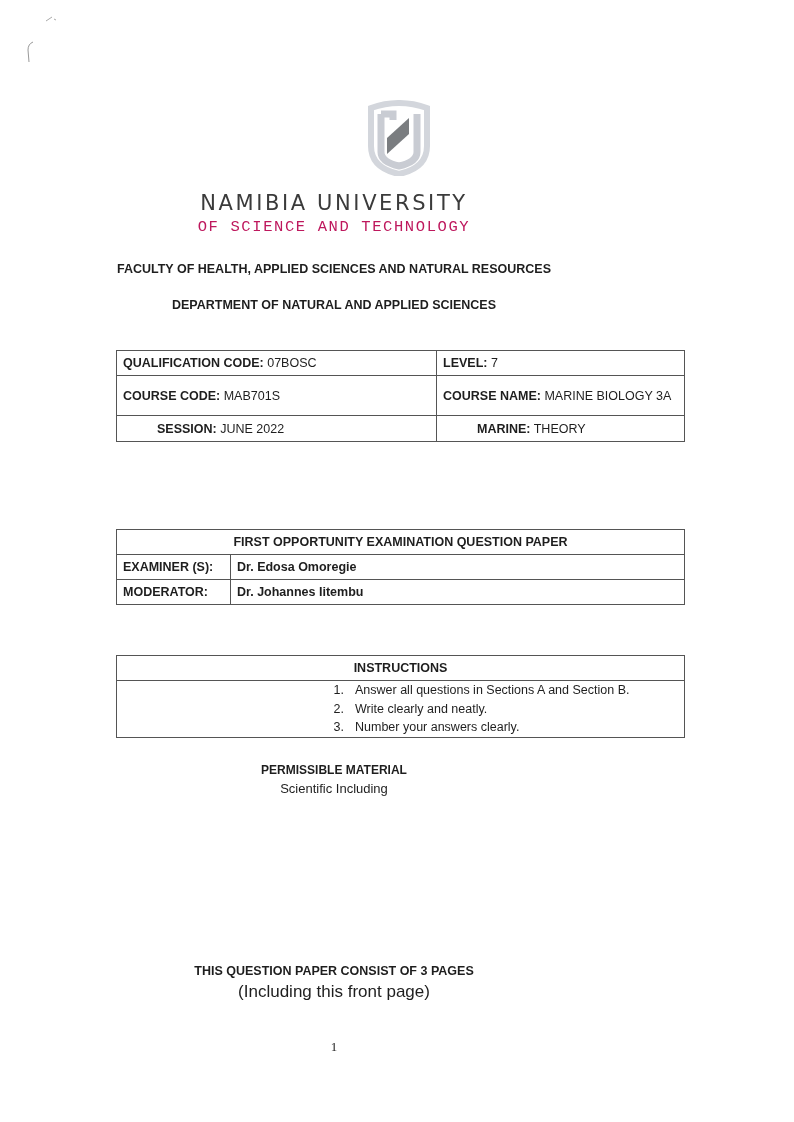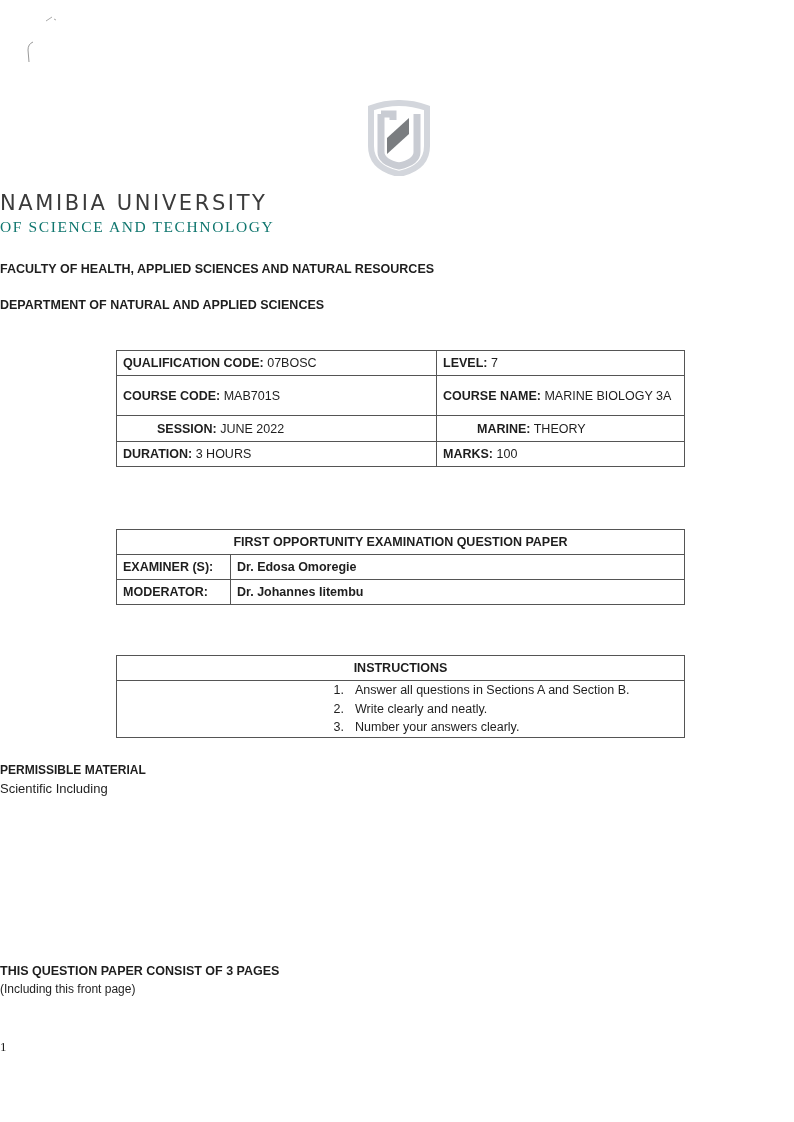--- a/index.html
+++ b/index.html
@@ -2,31 +2,31 @@
 <html><head>
 <meta charset="utf-8">
 <style>
   html, body { margin: 0; padding: 0; background: #ffffff; }
   body {
     width: 794px; height: 1122px; position: relative; overflow: hidden;
     font-family: "Liberation Sans", "DejaVu Sans", sans-serif;
     color: #1e1e1e;
   }
   .abs { position: absolute; }
-  .center { left: 0; width: 668px; text-align: left; }
+  .center { left: 0; width: 668px; text-align: center; }
   .scan-mark { position: absolute; }
 
   .logo { left: 365px; top: 100px; width: 68px; height: 76px; }
   .uni-line1 {
     top: 191px; font-size: 21px; letter-spacing: 2.6px; color: #3b3b3b;
     font-family: "DejaVu Sans", sans-serif; font-weight: normal;
   }
   .uni-line2 {
-    top: 218px; font-size: 15.5px; letter-spacing: 1.6px; color: #0f766e;
-    font-family: Liberation Serif, serif;
+    top: 218px; font-size: 15.5px; letter-spacing: 1.6px; color: #be185d;
+    font-family: Liberation Mono, monospace;
   }
   .faculty { top: 262px; font-size: 12.5px; font-weight: bold; }
   .department { top: 298px; font-size: 12.5px; font-weight: bold; }
 
   table.grid {
     position: absolute; border-collapse: collapse; font-size: 12.5px;
   }
   table.grid td {
     border: 1px solid #555; padding: 0 6px; vertical-align: middle;
   }
@@ -49,21 +49,21 @@
   .t3 .body td { height: 55px; padding: 0; }
   .instr-list { margin: 0 0 0 200px; padding: 0; list-style: none; line-height: 18.5px; }
   .instr-list li { display: flex; }
   .instr-list .num { width: 27px; text-align: right; padding-right: 11px; }
 
   b.lbl { font-weight: bold; }
 
   .perm-title { top: 763px; font-size: 12px; font-weight: bold; }
   .perm-item { top: 781px; font-size: 13px; }
   .pages-title { top: 964px; font-size: 12.5px; font-weight: bold; }
-  .pages-sub { top: 982px; font-size: 12px; }
+  .pages-sub { top: 982px; font-size: 17px; }
   .page-num { top: 1039px; font-size: 13px; font-family: "Liberation Serif", serif; }
 </style>
 </head>
 <body>
 
 <svg class="scan-mark" style="left:44px;top:14px" width="16" height="10">
     <path d="M2 7 L8 3 M10 5 L12 6" stroke="#aaa" stroke-width="1" fill="none"></path>
   </svg>
 <svg class="scan-mark" style="left:24px;top:40px" width="12" height="24">
     <path d="M9 2 Q4 4 4 10 L5 22" stroke="#999" stroke-width="1" fill="none"></path>
@@ -88,24 +88,20 @@
     <td class="c0"><b class="lbl">QUALIFICATION CODE:</b><span> 07BOSC</span></td>
     <td><b class="lbl">LEVEL:</b><span> 7</span></td>
   </tr>
   <tr class="r2">
     <td class="c0"><b class="lbl">COURSE CODE:</b><span> MAB701S</span></td>
     <td><b class="lbl">COURSE NAME:</b><span> MARINE BIOLOGY 3A</span></td>
   </tr>
   <tr class="r3">
     <td class="c0"><b class="lbl">SESSION:</b><span> JUNE 2022</span></td>
     <td><b class="lbl">MARINE:</b><span> THEORY</span></td>
-  </tr>
-  <tr class="r4">
-    <td class="c0"><b class="lbl">DURATION:</b><span> 3 HOURS</span></td>
-    <td><b class="lbl">MARKS:</b><span> 100</span></td>
   </tr>
 </tbody>
   </table>
 
 <table class="grid t2">
   <tbody>
       <tr>
     <td colspan="2" class="hdr">FIRST OPPORTUNITY EXAMINATION QUESTION PAPER</td>
   </tr>
   <tr>

